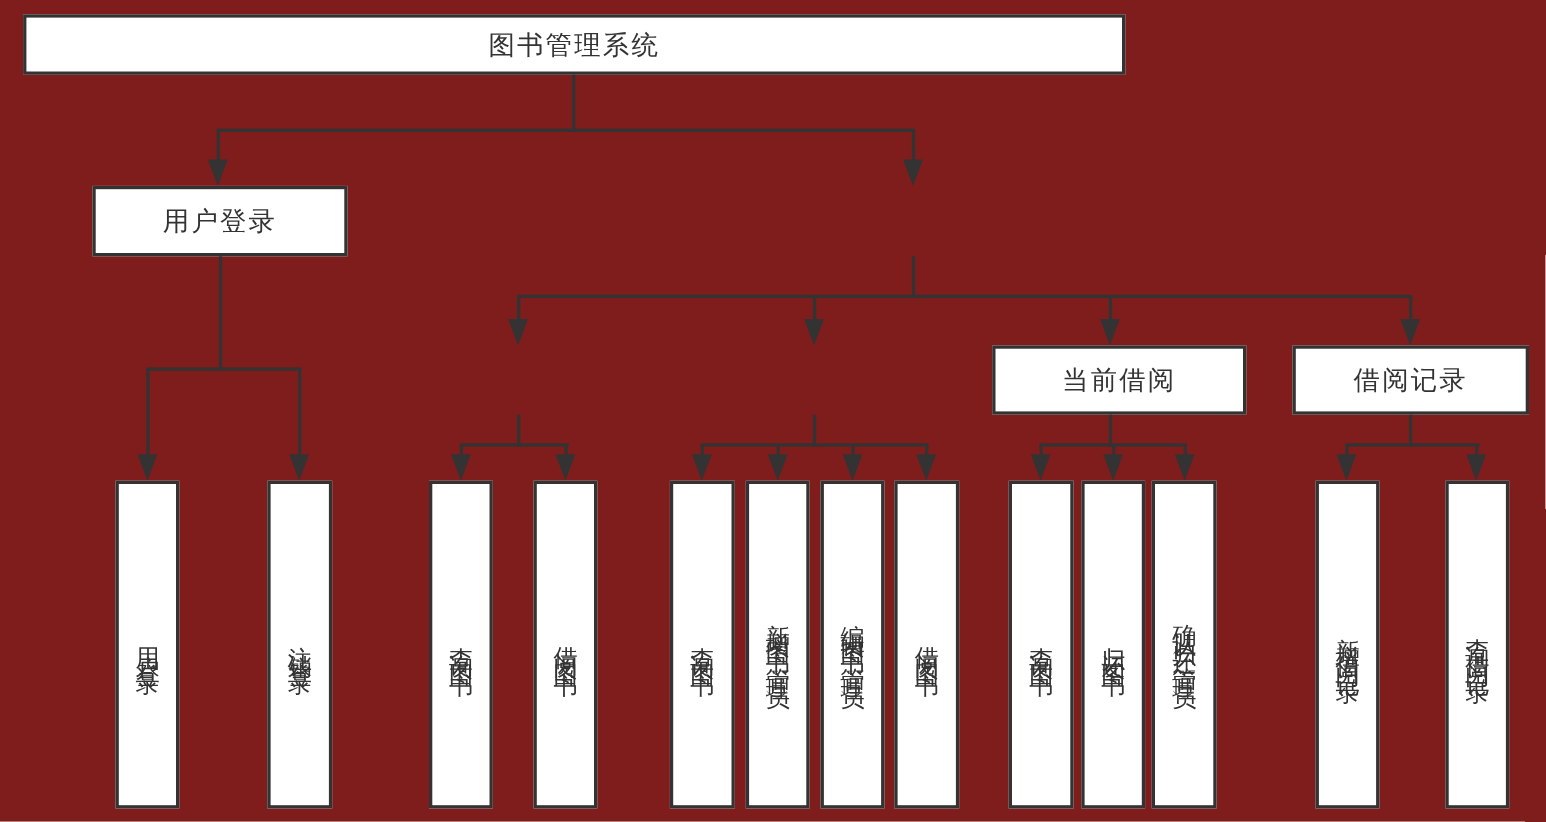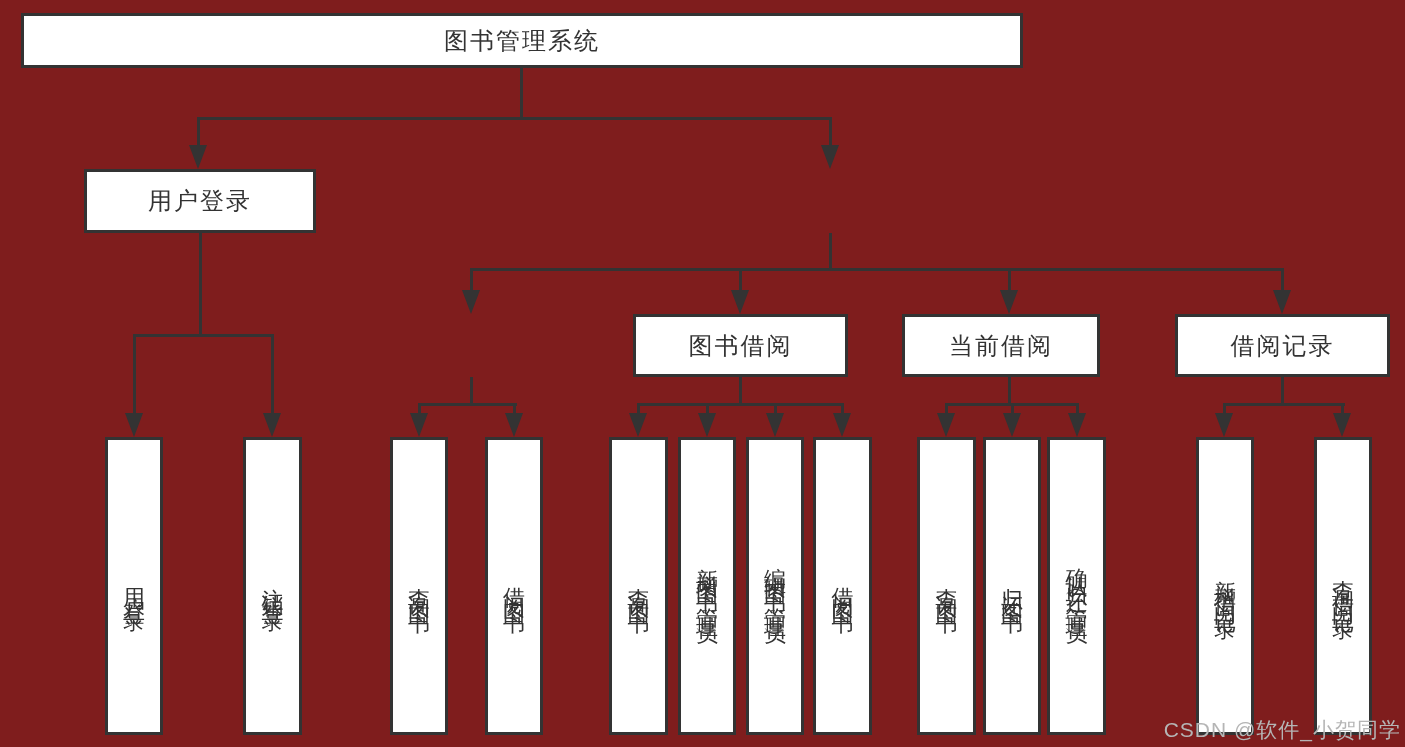--- a/index.html
+++ b/index.html
@@ -68,24 +68,21 @@
   <div class="line" style="left:470px;top:268px;width:814px;height:3px;"></div>
   <div class="line" style="left:470px;top:270px;width:3px;height:24px;"></div>
   <div class="ah" style="left:462px;top:290px;"></div>
   <div class="line" style="left:739px;top:270px;width:3px;height:24px;"></div>
   <div class="ah" style="left:731px;top:290px;"></div>
   <div class="line" style="left:1008px;top:270px;width:3px;height:24px;"></div>
   <div class="ah" style="left:1000px;top:290px;"></div>
   <div class="line" style="left:1281px;top:270px;width:3px;height:24px;"></div>
   <div class="ah" style="left:1273px;top:290px;"></div>
 
-  <div class="box" style="left:633px;top:314px;width:215px;height:63px;">
-    <span class="hlabel">图书借阅</span>
-  </div>
-  <div class="box" style="left:902px;top:314px;width:198px;height:63px;">
+  <div class="box" style="left:902px;top:314px;width:231px;height:63px;">
     <span class="hlabel">当前借阅</span>
   </div>
   <div class="box" style="left:1175px;top:314px;width:215px;height:63px;">
     <span class="hlabel">借阅记录</span>
   </div>
 
   <div class="line" style="left:199px;top:233px;width:3px;height:104px;"></div>
   <div class="line" style="left:133px;top:334px;width:141px;height:3px;"></div>
   <div class="line" style="left:133px;top:336px;width:3px;height:81px;"></div>
   <div class="ah" style="left:125px;top:413px;"></div>
@@ -163,15 +160,14 @@
     <div class="vtext">确认归还（管理员）</div>
   </div>
 
   <div class="box" style="left:1196px;top:437px;width:58px;height:298px;">
     <div class="vtext">新增借阅记录</div>
   </div>
   <div class="box" style="left:1314px;top:437px;width:58px;height:298px;">
     <div class="vtext">查询借阅记录</div>
   </div>
 
-  <div class="watermark">CSDN @软件_小贺同学</div>
 
 </div>
 
 </body></html>

